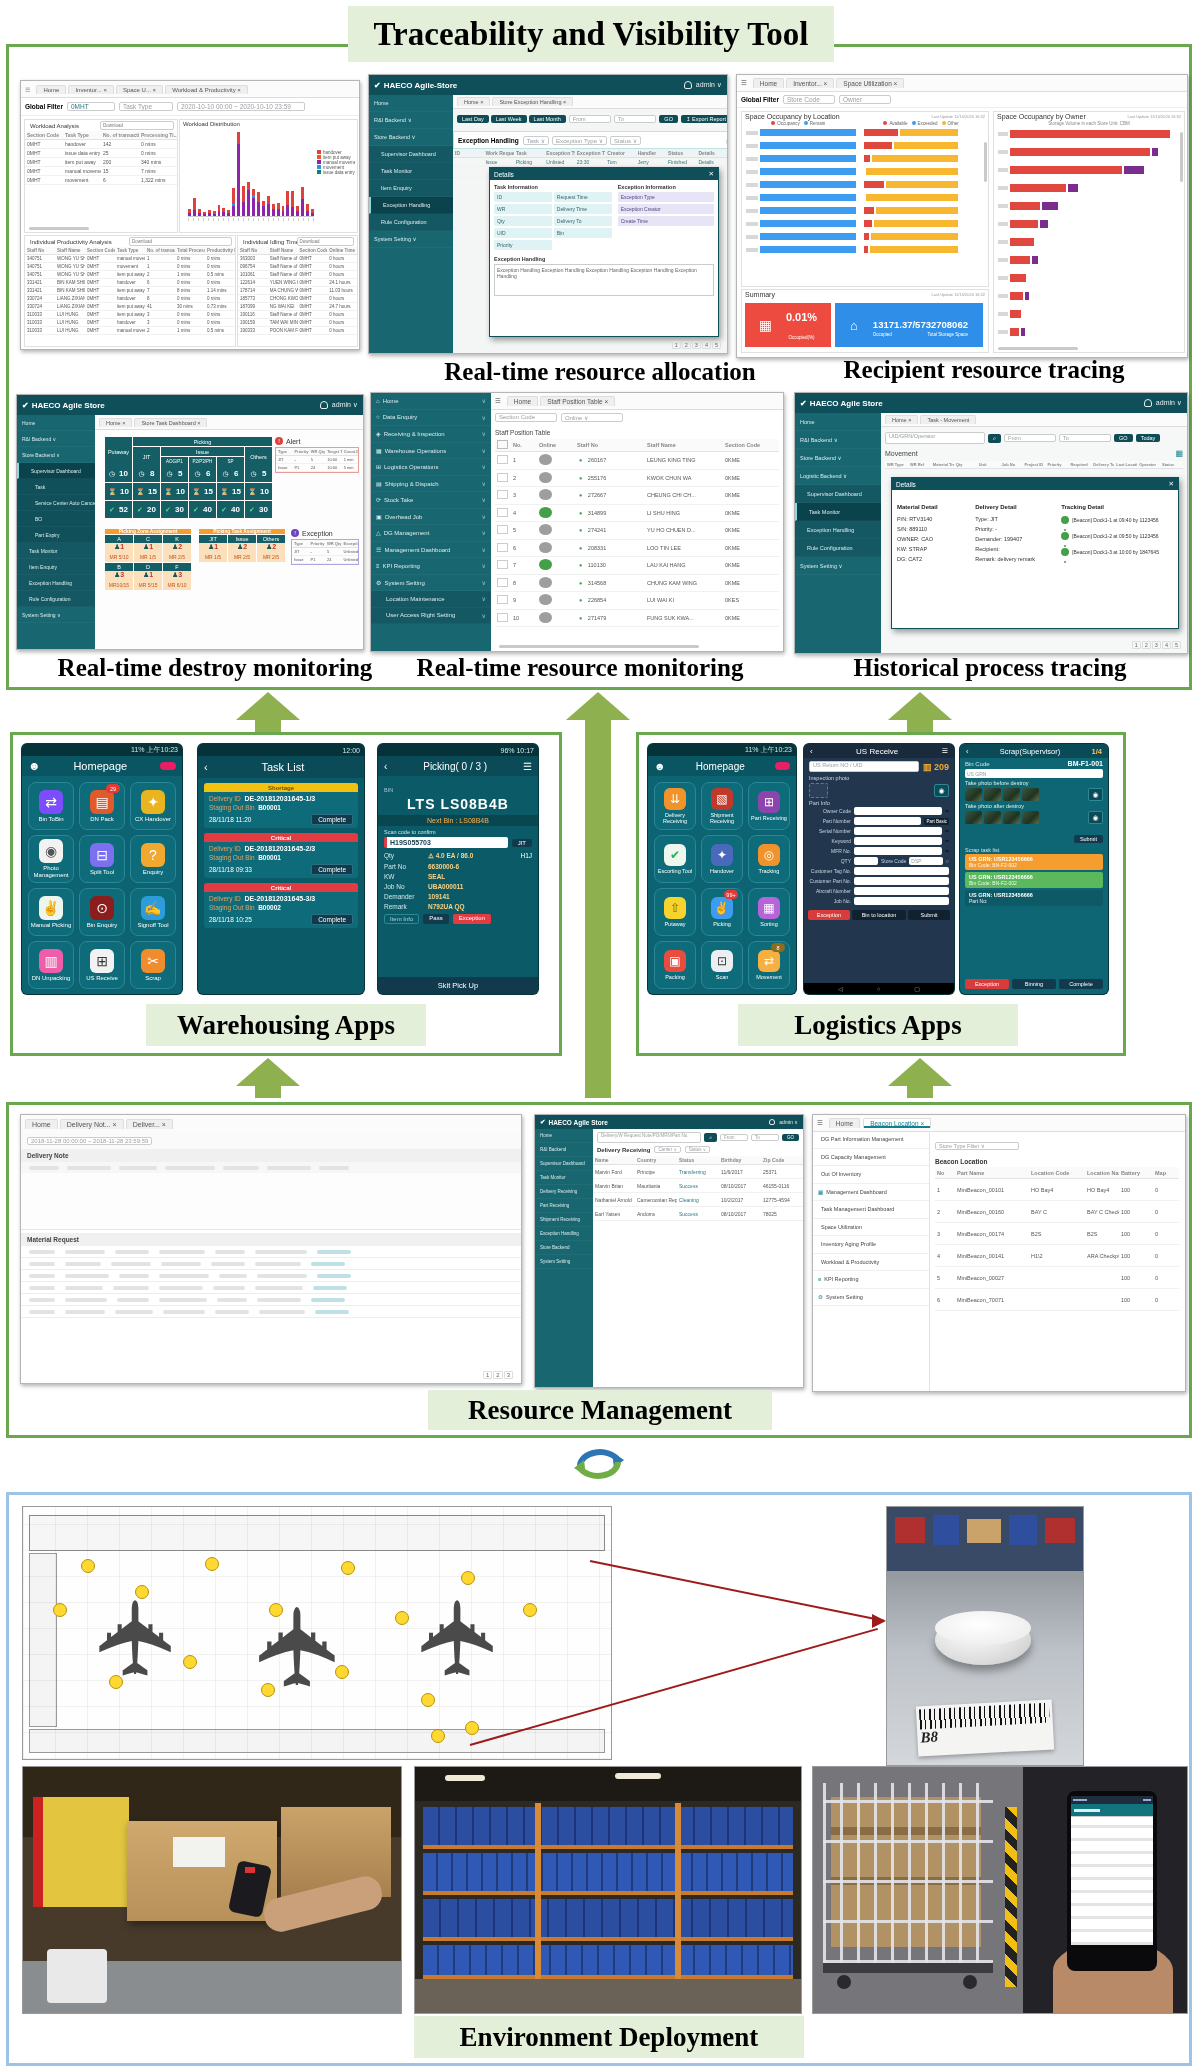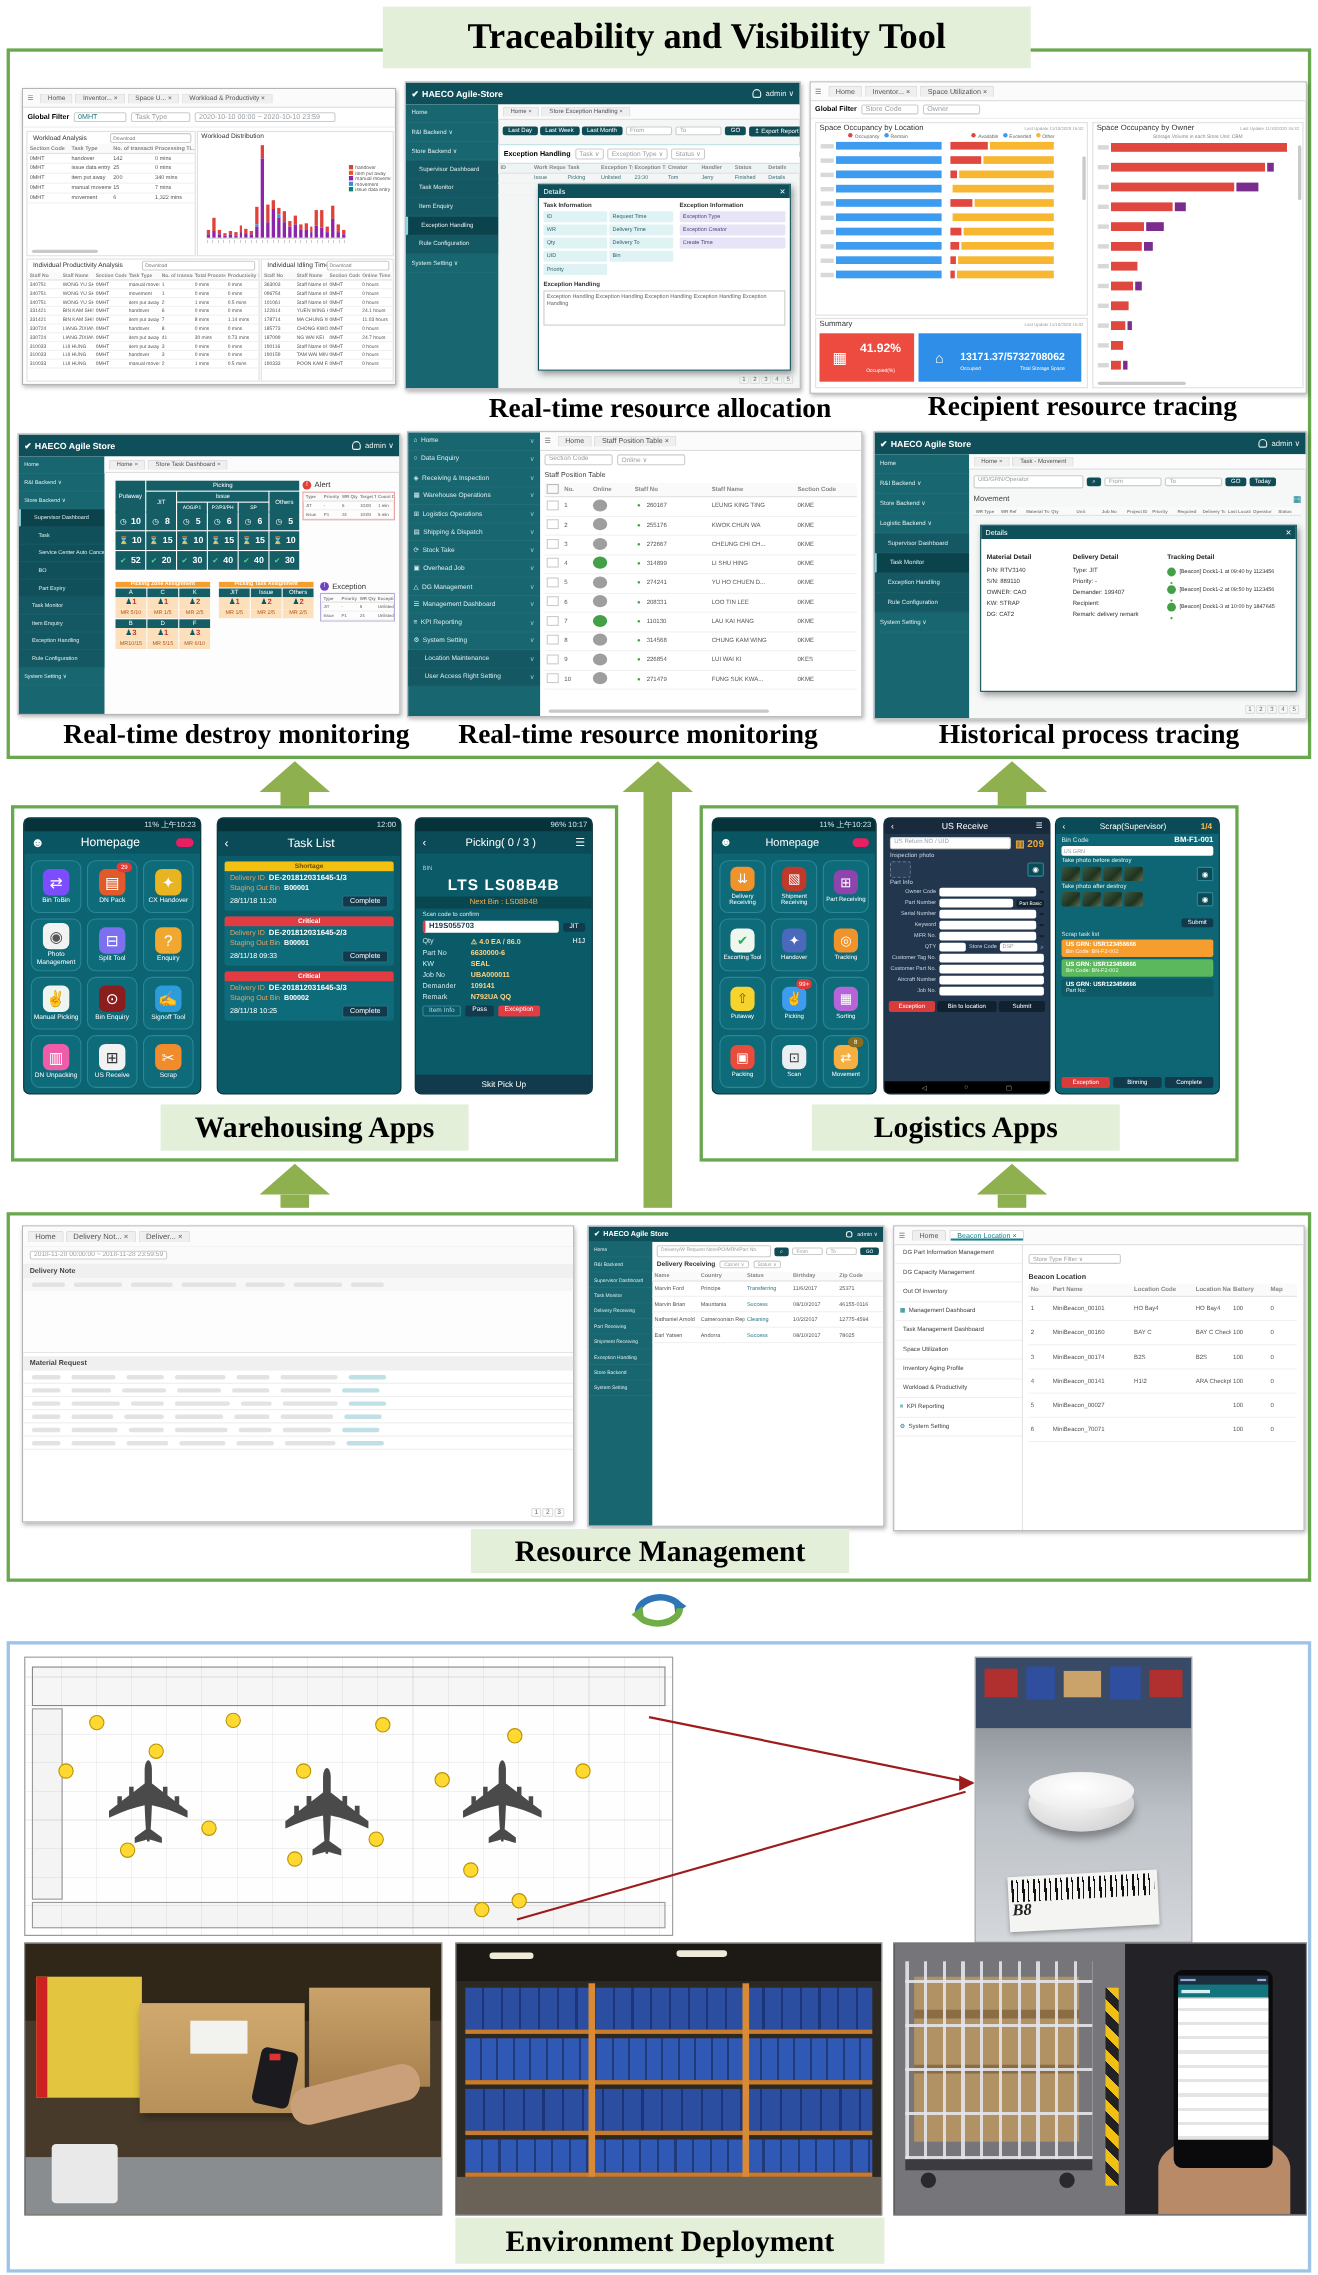--- a/index.html
+++ b/index.html
@@ -83,21 +83,21 @@
   .fldin{flex:1;height:8px;background:#fff;border-radius:2px;}
   .pgchip{border:1px solid #ddd;border-radius:1px;padding:0 2px;margin-left:1px;color:#666;}
   .grayline{background:#e3e3e3;height:4px;border-radius:2px;}
 </style>
 <style>.dot.off{background:#9e9e9e;} .dot.on{background:#43a047;}</style></head>
 <body>
 
 <div class="canvas">
 
   <div class="greenbox" style="left:6px;top:44px;width:1180px;height:640px;"></div>
-  <div class="labelbox" style="left:348px;top:6px;width:589px;height:56px;font-size:33px;">
+  <div class="labelbox" style="left:348px;top:6px;width:486px;height:56px;font-size:33px;">
     <span>Traceability and Visibility Tool</span>
   </div>
 
   <div class="shot" style="left:20px;top:80px;width:338px;height:268px;">
     <div class="tabbar" style="height:16px;font-size:6px;">
       <span class="burger">☰</span>
       <div style="display:flex;gap:2px;">
           <span class="mtab">Home</span>
           <span class="mtab">Inventor... ×</span>
           <span class="mtab">Space U... ×</span>
@@ -768,21 +768,21 @@
         </div>
       <div class="vsb" style="right:1px;top:30px;height:40px;"></div>
     </div>
     <div class="panel" style="left:4px;top:214px;width:246px;height:62px;">
       <div class="phead">
           <span style="font-size:7px;">Summary</span>
           <span style="font-size:4px;color:#999;">Last Update 11/10/2020 16:32</span>
         </div>
       <div class="abs" style="left:3px;top:13px;width:86px;height:44px;background:#ee4b40;color:#fff;display:flex;align-items:center;justify-content:space-evenly;">
         <span style="font-size:14px;">▦</span>
-        <span style="text-align:center;"><b style="font-size:11px;">41.92%</b><br><span style="font-size:4.5px;">Occupied(%)</span></span>
+        <span style="text-align:center;"><b style="font-size:11px;">0.01%</b><br><span style="font-size:4.5px;">Occupied(%)</span></span>
       </div>
       <div class="abs" style="left:93px;top:13px;width:148px;height:44px;background:#2f8fe8;color:#fff;display:flex;align-items:center;justify-content:space-evenly;">
         <span style="font-size:13px;">⌂</span>
         <span style="text-align:center;"><b style="font-size:9.5px;white-space:nowrap;">13171.37/5732708062</b><br>
         <span style="font-size:4.5px;display:flex;justify-content:space-between;gap:14px;">
               <span>Occupied</span>
               <span>Total Storage Space</span>
             </span></span>
       </div>
     </div>

